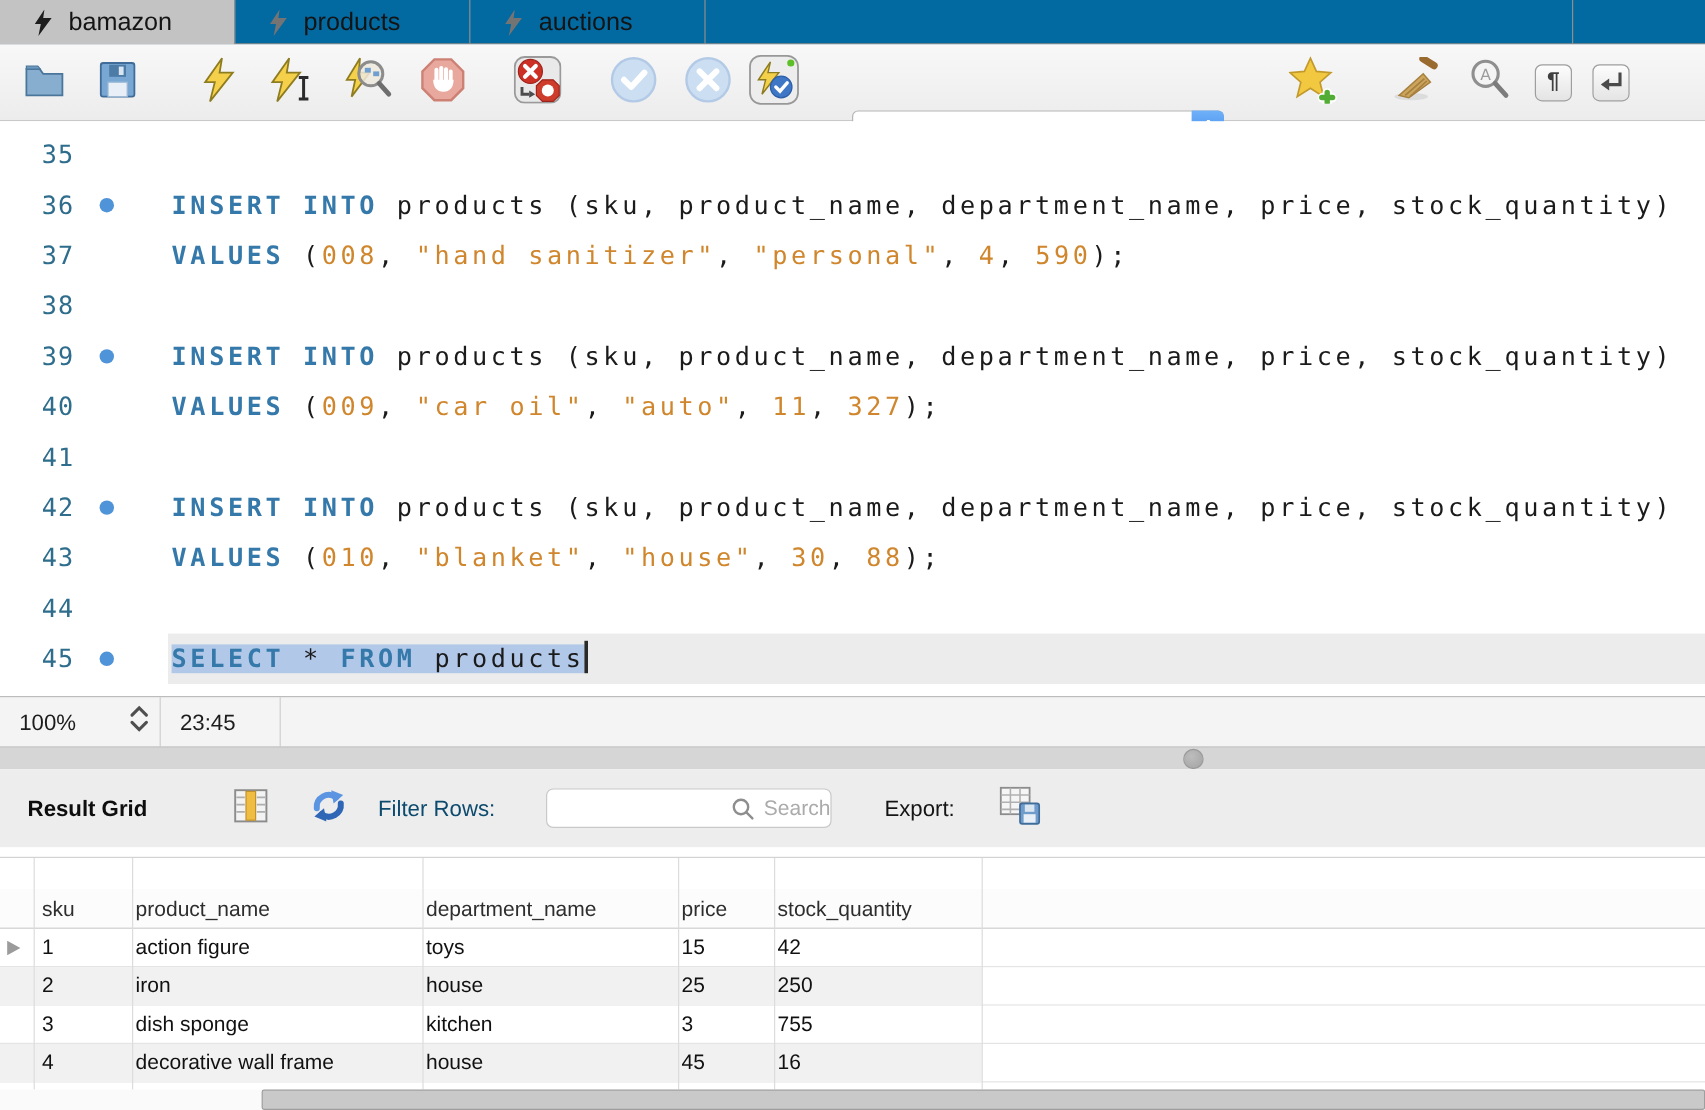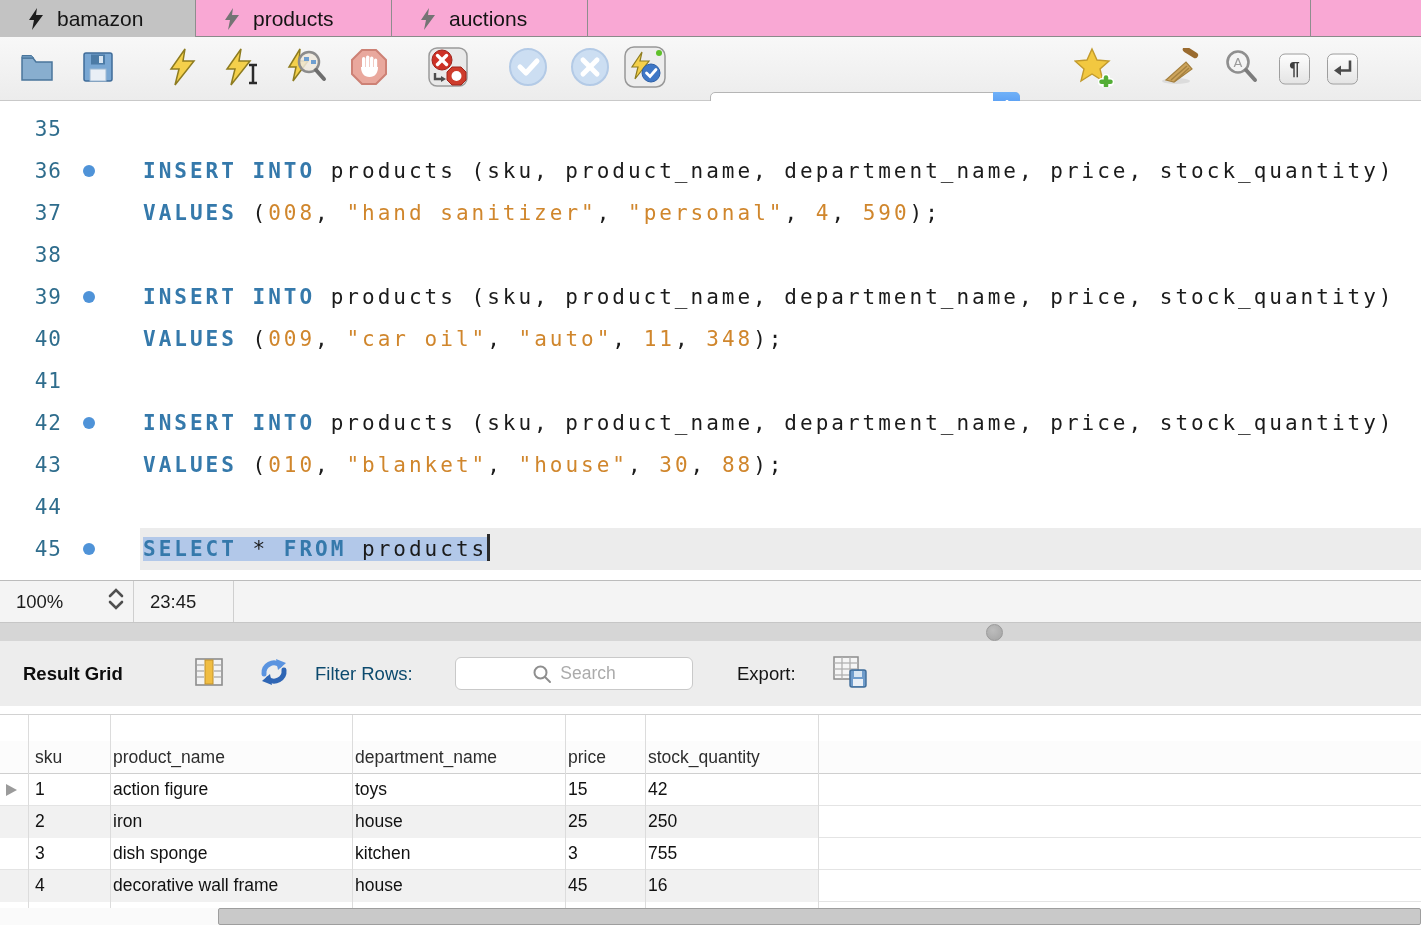--- a/index.html
+++ b/index.html
@@ -2,21 +2,21 @@
 <html><head>
 <meta charset="utf-8">
 <style>
   * { margin:0; padding:0; box-sizing:border-box; }
   html,body { width:1421px; height:925px; overflow:hidden; background:#fff;
               font-family:"Liberation Sans", sans-serif; }
   #app { position:relative; width:1421px; height:925px; }
 
   
   .tabbar { position:absolute; left:0; top:0; width:100%; height:37px;
-            background:#f9a8d4; border-bottom:1px solid #8a8a8a; display:flex; }
+            background:#0369a1; border-bottom:1px solid #8a8a8a; display:flex; }
   .tab { width:196px; height:37px; display:flex; align-items:center; gap:13px;
          padding-left:28px; border-right:1px solid #8e8e8e; cursor:default; }
   .tab .bolt { width:16px; height:22px; }
   .tab span.lbl { font-size:21px; color:#141414; }
   .tab.active { background:#c3c3c3; }
   .tabbar .filler-line { position:absolute; left:1310px; top:0; width:1px; height:37px; background:#8e8e8e; }
 
   
   .toolbar { position:absolute; left:0; top:37px; width:100%; height:64px;
              background:linear-gradient(#f8f8f8,#ececec); border-bottom:1px solid #c9c9c9; }
@@ -64,21 +64,21 @@
               background:#d6d6d6; border-top:1px solid #c6c6c6; }
   .splitter .knob { position:absolute; left:986px; top:1px; width:17px; height:17px; border-radius:50%;
                     background:radial-gradient(circle at 40% 35%, #bdbdbd, #a3a3a3); border:1px solid #9a9a9a; }
 
   
   .resbar { position:absolute; left:0; top:641px; width:100%; height:65px; background:#ededed; }
   .resbar .title { position:absolute; left:23px; top:0; line-height:65px; font-size:18.5px; font-weight:bold; color:#0d0d0d; }
   .resbar .lblf { position:absolute; left:315px; top:0; line-height:65px; font-size:18.5px; color:#0c4a6e; }
   .resbar .lble { position:absolute; left:737px; top:0; line-height:65px; font-size:18.5px; color:#151515; }
   .searchbox { position:absolute; left:455px; top:16px; width:238px; height:33px; background:#fff;
-               border:1px solid #c9c9c9; border-radius:6px; display:flex; align-items:center; justify-content:center; gap:8px; }
+               border:1px solid #c9c9c9; border-radius:6px; display:flex; align-items:center; justify-content:flex-end; gap:8px; }
   .searchbox .ph { font-size:17.5px; color:#ababab; }
 
   
   .grid { position:absolute; left:0; top:714px; width:100%; height:194px; border-top:1px solid #d2d2d2; }
   .ghead { position:relative; height:33px; border-bottom:1px solid #cfcfcf; background:#fcfcfc;margin-top:26px; }
   .ghead span { position:absolute; top:0; line-height:33px; font-size:17.5px; color:#2e2e2e; }
   .grow { position:relative; height:32px; border-bottom:1px solid #e4e4e4; }
   .grow .stripe { position:absolute; left:0; top:0; width:818px; height:32px; }
   .grow.alt .stripe { background:#f1f1f1; }
   .grow span.cell { position:absolute; top:0; line-height:31px; font-size:17.5px; color:#111; }
@@ -295,21 +295,21 @@
         <span class="lnum">38</span>
         <div class="codetext"></div>
       </div>
       <div class="cline">
         <span class="lnum">39</span>
         <div class="stmt-dot"></div>
         <div class="codetext"><span class="kw">INSERT INTO</span><span class="pl"> products (sku, product_name, department_name, price, stock_quantity)</span></div>
       </div>
       <div class="cline">
         <span class="lnum">40</span>
-        <div class="codetext"><span class="kw">VALUES</span><span class="pl"> (</span><span class="num">009</span><span class="pl">, </span><span class="str">"car oil"</span><span class="pl">, </span><span class="str">"auto"</span><span class="pl">, </span><span class="num">11</span><span class="pl">, </span><span class="num">348</span><span class="pl">);</span></div>
+        <div class="codetext"><span class="kw">VALUES</span><span class="pl"> (</span><span class="num">009</span><span class="pl">, </span><span class="str">"car oil"</span><span class="pl">, </span><span class="str">"auto"</span><span class="pl">, </span><span class="num">11</span><span class="pl">, </span><span class="num">327</span><span class="pl">);</span></div>
       </div>
       <div class="cline">
         <span class="lnum">41</span>
         <div class="codetext"></div>
       </div>
       <div class="cline">
         <span class="lnum">42</span>
         <div class="stmt-dot"></div>
         <div class="codetext"><span class="kw">INSERT INTO</span><span class="pl"> products (sku, product_name, department_name, price, stock_quantity)</span></div>
       </div>

